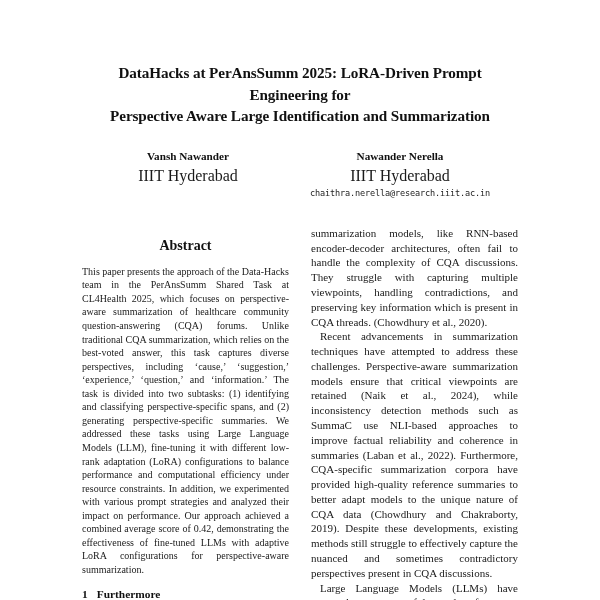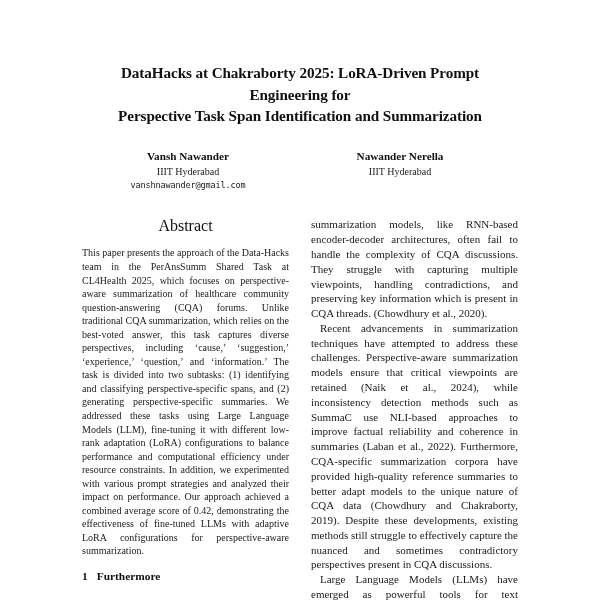--- a/index.html
+++ b/index.html
@@ -46,21 +46,21 @@
     width: 212px;
     text-align: center;
   }
   .author-name {
     font-size: 11.2px;
     font-weight: bold;
     line-height: 1.42;
     color: #111111;
   }
   .author-affil {
-    font-size: 10px;
+    font-size: 16px;
     line-height: 1.4;
     color: #1a1a1a;
   }
   .author-email {
     font-family: "DejaVu Sans Mono", "Liberation Mono", monospace;
     font-size: 8.55px;
     line-height: 1.5;
     color: #1a1a1a;
     letter-spacing: -0.15px;
     white-space: nowrap;
@@ -72,23 +72,23 @@
     margin-top: 26px;
     gap: 22px;
   }
   .col {
     width: 207px;
     position: relative;
   }
 
   .abstract-head {
     text-align: center;
-    font-size: 16px;
-    font-weight: normal;
-    margin: 0 0 11px 0;
+    font-size: 14px;
+    font-weight: bold;
+    margin: 12px 0 11px 0;
     color: #111111;
   }
 
   .section-head {
     font-size: 11.4px;
     font-weight: bold;
     margin: 12px 0 7px 0;
     color: #111111;
     display: flex;
     gap: 9px;
@@ -114,33 +114,33 @@
   .clip {
     overflow: hidden;
   }
 </style>
 </head>
 <body>
 
 <div class="page">
 
   <h1 class="title">
-    <span class="line">DataHacks at Chakraborty 2025: LoRA-Driven Prompt Engineering for</span>
-    <span class="line">Perspective Task Span Identification and Summarization</span>
+    <span class="line">DataHacks at PerAnsSumm 2025: LoRA-Driven Prompt Engineering for</span>
+    <span class="line">Perspective Aware Large Identification and Summarization</span>
   </h1>
 
   <div class="authors">
     <div class="author">
       <div class="author-name">Vansh Nawander</div>
       <div class="author-affil">IIIT Hyderabad</div>
-      <div class="author-email">vanshnawander@gmail.com</div>
     </div>
     <div class="author">
       <div class="author-name">Nawander Nerella</div>
       <div class="author-affil">IIIT Hyderabad</div>
+      <div class="author-email">chaithra.nerella@research.iiit.ac.in</div>
     </div>
   </div>
 
   <div class="columns">
 
     <div class="col clip">
       <div class="abstract-head">Abstract</div>
       <p class="body abstract-text">This paper presents the approach of the Data-Hacks team in the PerAnsSumm Shared Task at CL4Health 2025, which focuses on perspective-aware summarization of healthcare community question-answering (CQA) forums. Unlike traditional CQA summarization, which relies on the best-voted answer, this task captures diverse perspectives, including ‘cause,’ ‘suggestion,’ ‘experience,’ ‘question,’ and ‘information.’ The task is divided into two subtasks: (1) identifying and classifying perspective-specific spans, and (2) generating perspective-specific summaries. We addressed these tasks using Large Language Models (LLM), fine-tuning it with different low-rank adaptation (LoRA) configurations to balance performance and computational efficiency under resource constraints. In addition, we experimented with various prompt strategies and analyzed their impact on performance. Our approach achieved a combined average score of 0.42, demonstrating the effectiveness of fine-tuned LLMs with adaptive LoRA configurations for perspective-aware summarization.</p>
 
       <div class="section-head">

